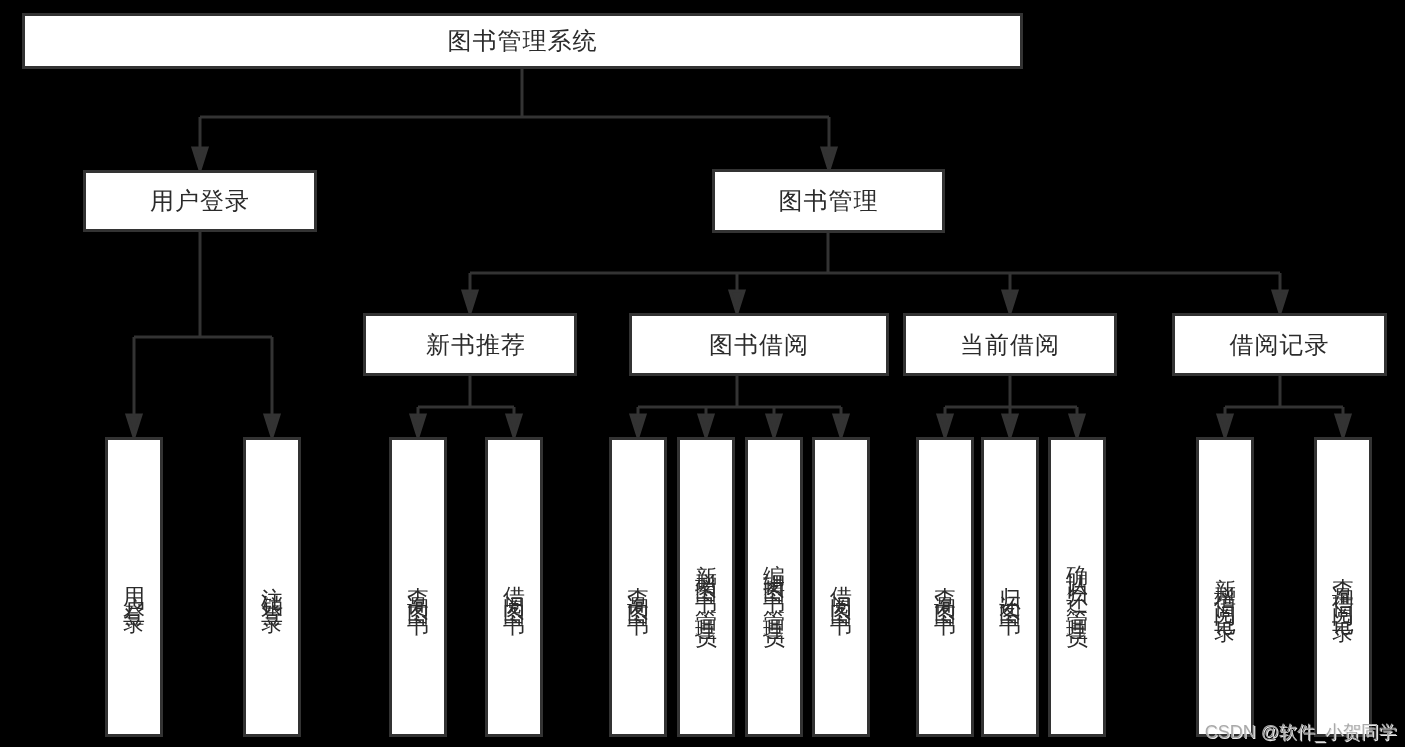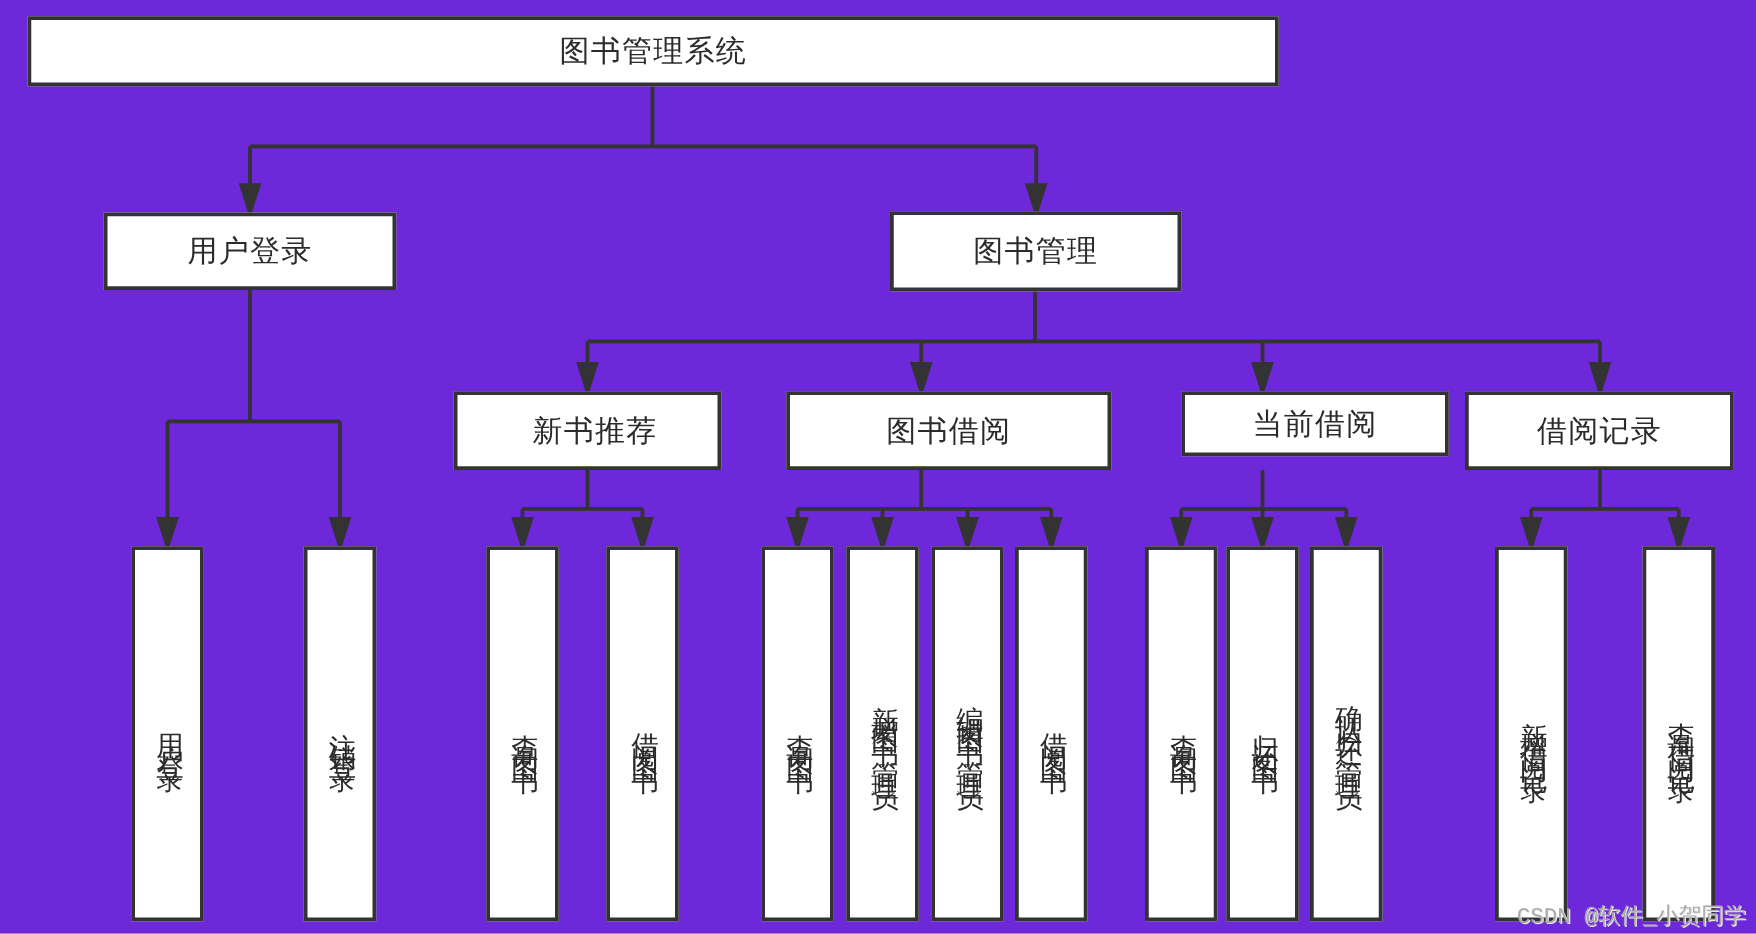--- a/index.html
+++ b/index.html
@@ -1,21 +1,21 @@
 <!DOCTYPE html>
 <html><head>
 <meta charset="utf-8">
 <style>
   html, body { margin: 0; padding: 0; background: #ffffff; }
   #stage {
     position: relative;
     width: 1405px;
     height: 747px;
-    background: #6d28d9;
-    font-family: Liberation Mono, monospace;
+    background: #000000;
+    font-family: Liberation Sans, sans-serif;
     overflow: hidden;
   }
   #wires {
     position: absolute;
     left: 0; top: 0;
     width: 1405px; height: 747px;
   }
   .node {
     position: absolute;
     box-sizing: border-box;
@@ -104,21 +104,21 @@
   <div class="node hnode" style="left:712px; top:169px; width:233px; height:64px;">
     <span>图书管理</span>
   </div>
 
   <div class="node hnode" style="left:363px; top:313px; width:214px; height:63px;padding-left:12px;">
     <span>新书推荐</span>
   </div>
   <div class="node hnode" style="left:629px; top:313px; width:260px; height:63px;">
     <span>图书借阅</span>
   </div>
-  <div class="node hnode" style="left:903px; top:313px; width:214px; height:52px;margin-left:42px;">
+  <div class="node hnode" style="left:903px; top:313px; width:214px; height:63px;">
     <span>当前借阅</span>
   </div>
   <div class="node hnode" style="left:1172px; top:313px; width:215px; height:63px;">
     <span>借阅记录</span>
   </div>
 
   <div class="node vnode" style="left:105px; top:437px; width:58px; height:300px;">
     <span class="vtext">用户登录</span>
   </div>
   <div class="node vnode" style="left:243px; top:437px; width:58px; height:300px;">

